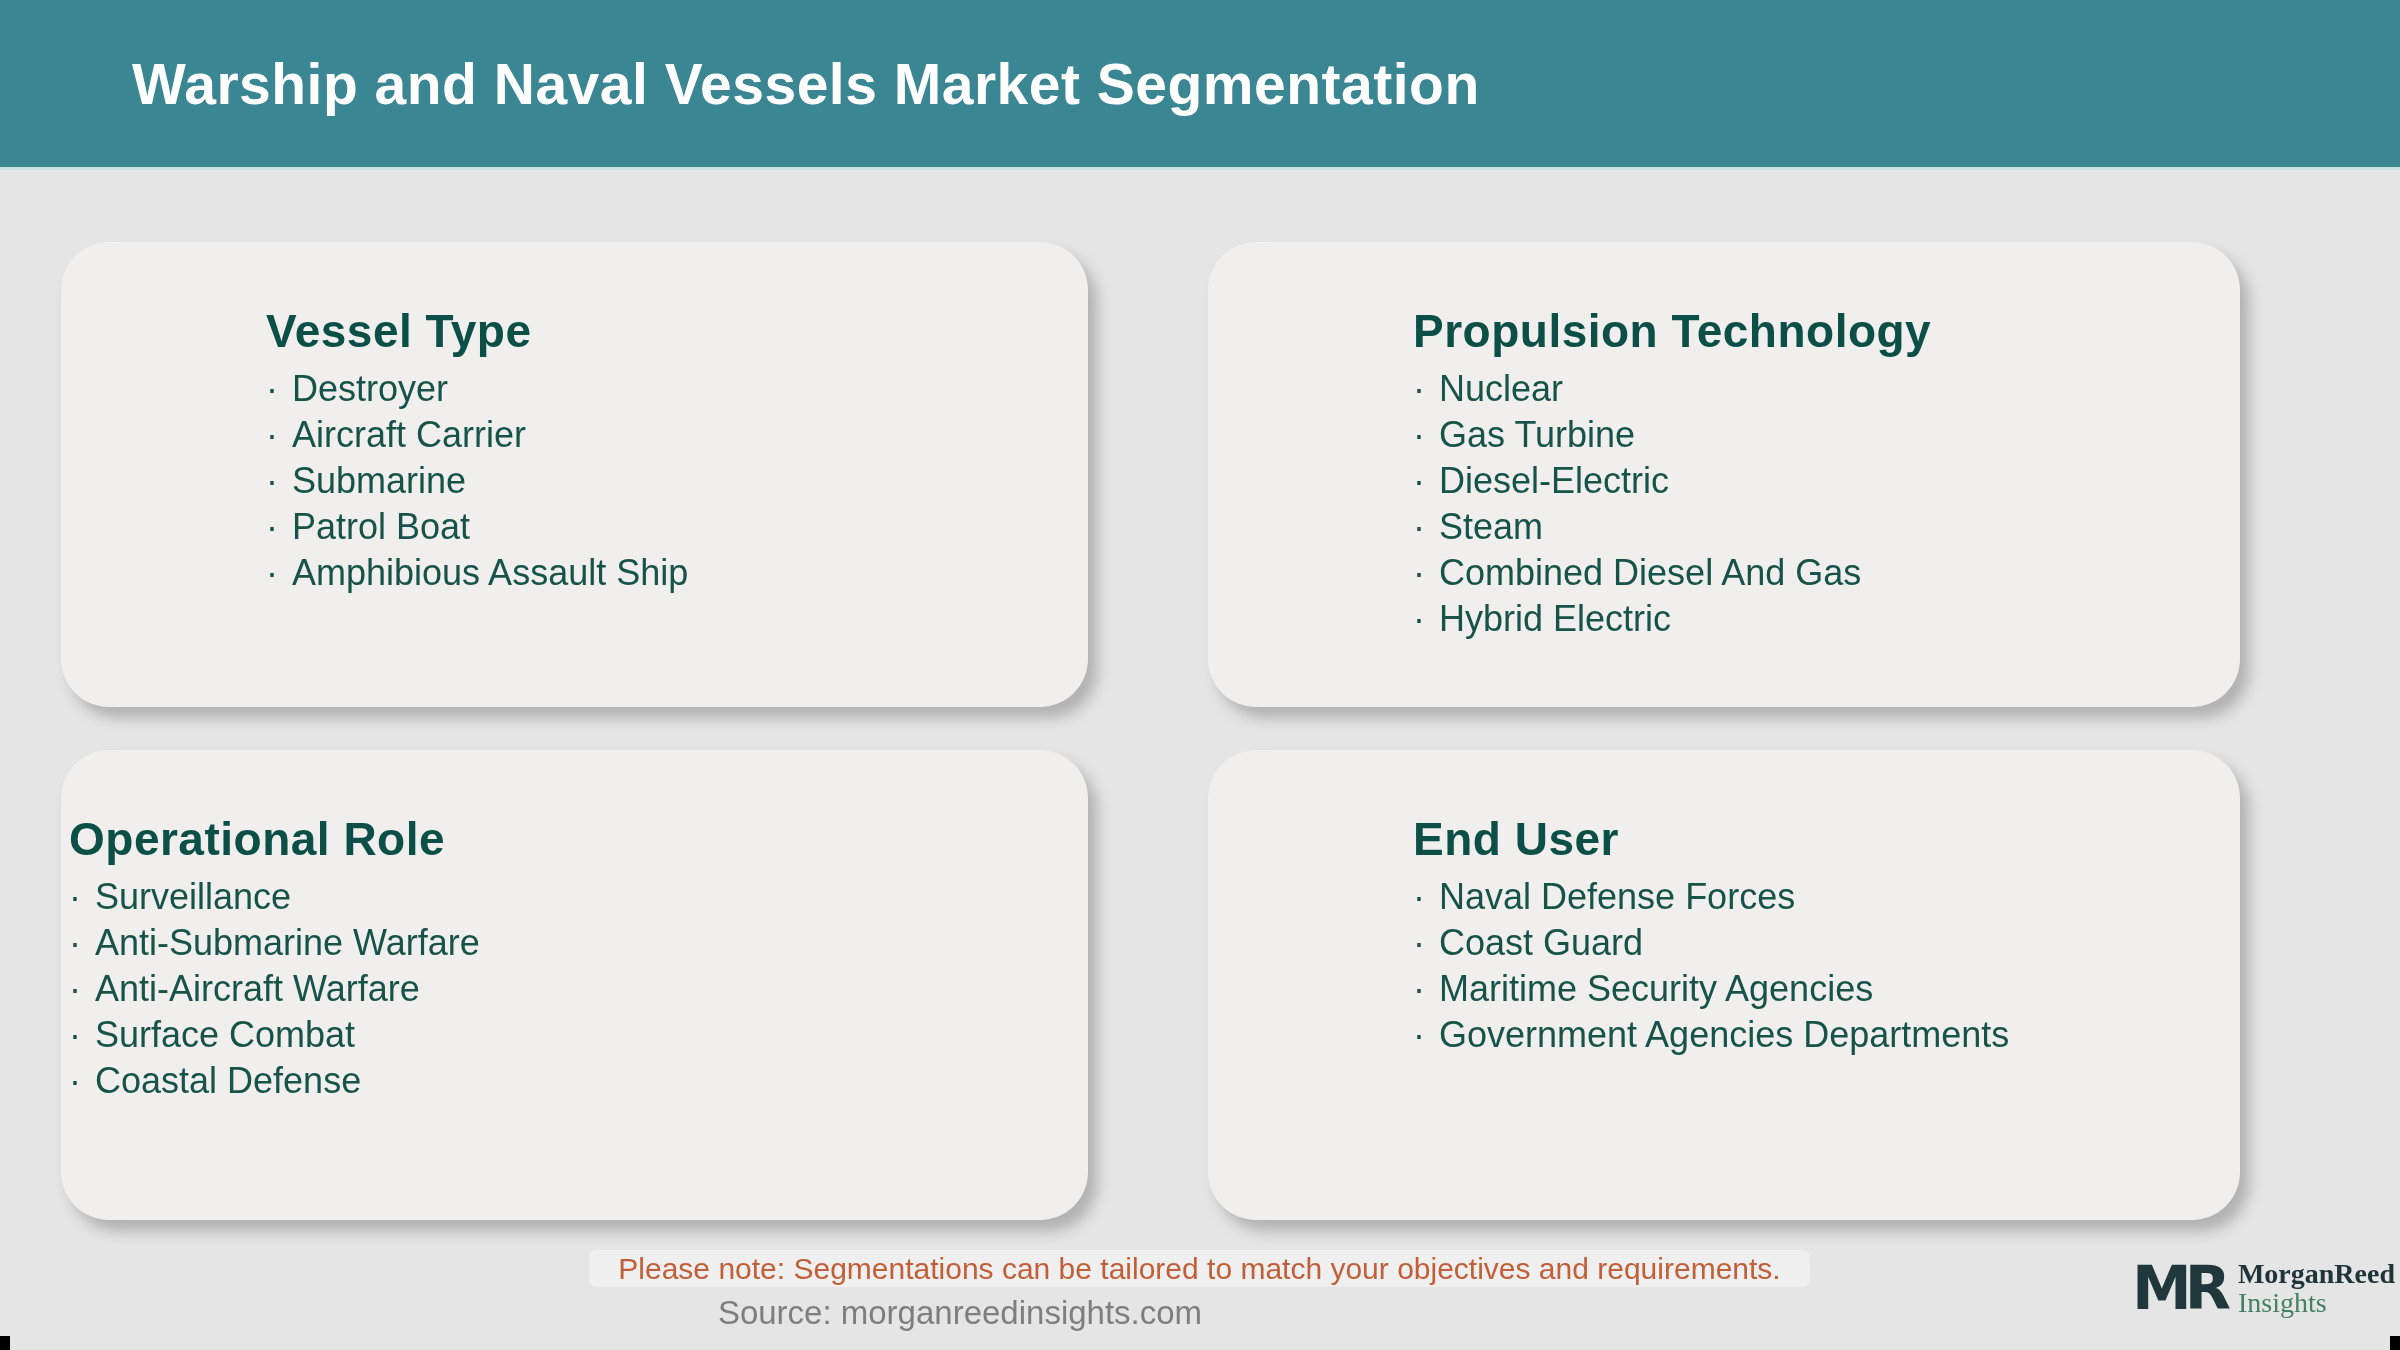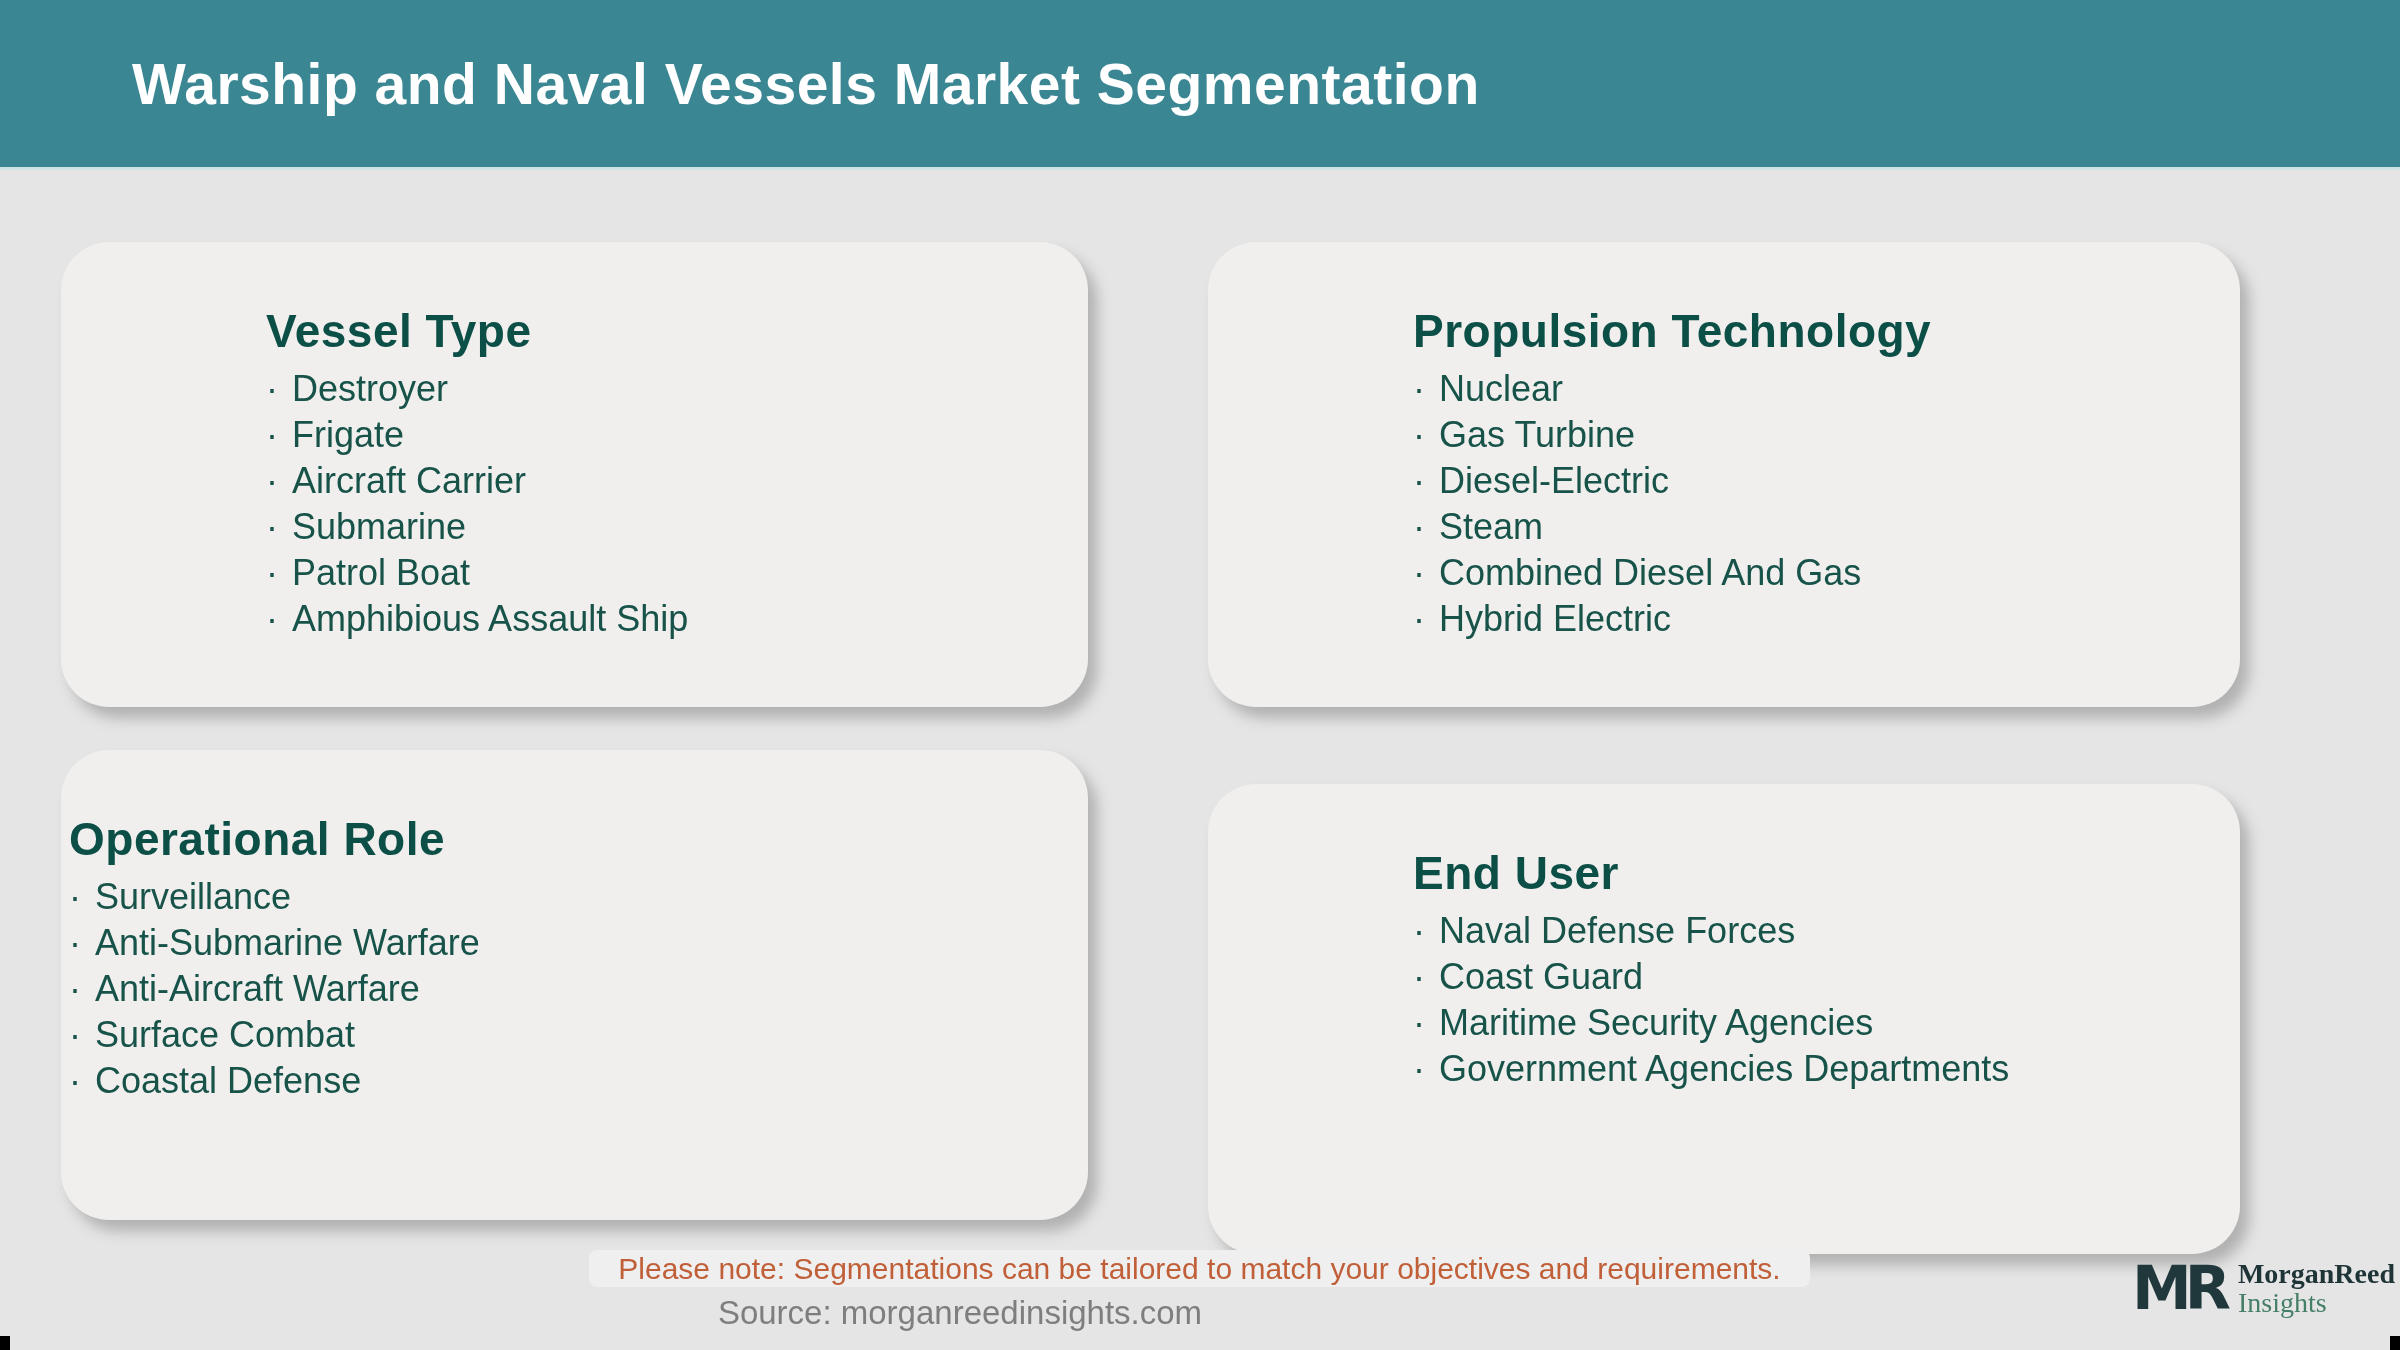--- a/index.html
+++ b/index.html
@@ -41,21 +41,21 @@
     position: absolute;
     background: #f0efee;
     border-radius: 48px;
     box-shadow: 9px 11px 14px rgba(100,100,100,0.40);
     box-sizing: border-box;
     padding: 62px 50px 0 205px;
   }
   .card.pos-0 { left: 61px;   top: 242px; width: 1027px; height: 465px; }
   .card.pos-1 { left: 1208px; top: 242px; width: 1032px; height: 465px; }
   .card.pos-2 { left: 61px;   top: 750px; width: 1027px; height: 470px; padding-left: 8px; }
-  .card.pos-3 { left: 1208px; top: 784px; width: 1032px; height: 470px; }
+  .card.pos-3 { left: 1208px; top: 750px; width: 1032px; height: 470px; }
 
   .card-title {
     margin: 0 0 8px 0;
     color: #0c4f47;
     font-size: 46px;
     font-weight: 700;
     letter-spacing: 0.5px;
   }
   .card-list {
     list-style: none;
@@ -157,21 +157,20 @@
 <div id="page">
 
   <header class="header">
     <h1>Warship and Naval Vessels Market Segmentation</h1>
   </header>
 
   <section class="card pos-0">
     <h2 class="card-title">Vessel Type</h2>
     <ul class="card-list">
         <li><span class="bullet">·</span><span>Destroyer</span></li>
-        <li><span class="bullet">·</span><span>Frigate</span></li>
         <li><span class="bullet">·</span><span>Aircraft Carrier</span></li>
         <li><span class="bullet">·</span><span>Submarine</span></li>
         <li><span class="bullet">·</span><span>Patrol Boat</span></li>
         <li><span class="bullet">·</span><span>Amphibious Assault Ship</span></li>
       </ul>
   </section>
 
   <section class="card pos-1">
     <h2 class="card-title">Propulsion Technology</h2>
     <ul class="card-list">

